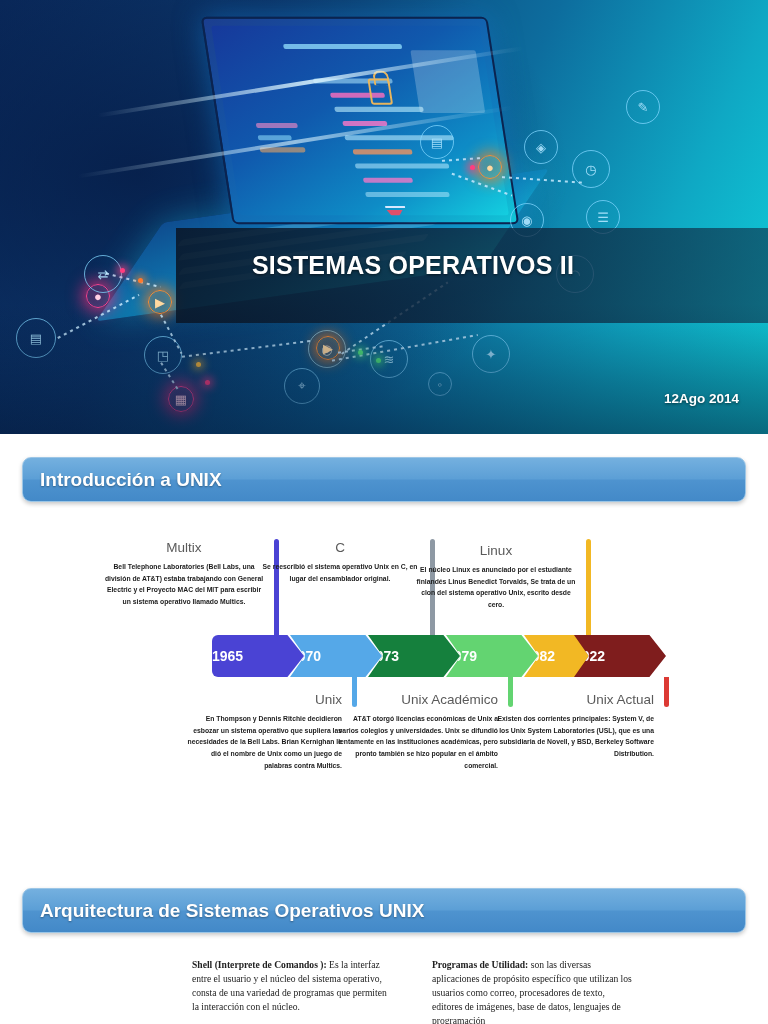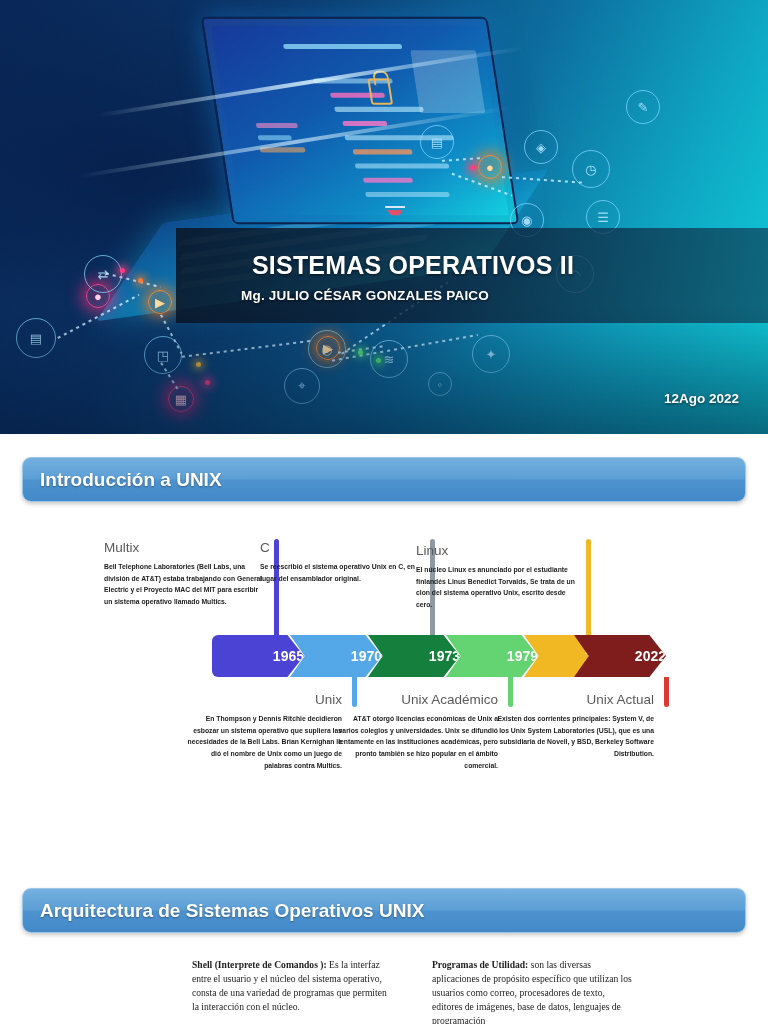--- a/index.html
+++ b/index.html
@@ -138,34 +138,34 @@
   #banner1{ top:457px; }
   #banner2{ top:888px; }
 
   
   .timeline{ position:absolute; left:0; top:540px; width:768px; height:270px; }
 
   .tl-bar{ position:absolute; left:0; top:95px; width:768px; height:42px; }
 
   .chev{
     position:absolute; top:0; height:42px;
-    display:flex; align-items:center; justify-content:flex-end;
+    display:flex; align-items:center; justify-content:flex-start;
     color:#ffffff; font-size:14px; font-weight:700;
     clip-path: polygon(0 0, 82% 0, 100% 50%, 82% 100%, 0 100%, 16% 50%);
   }
   .chev.first{ clip-path: polygon(0 0, 82% 0, 100% 50%, 82% 100%, 0 100%); border-radius:6px 0 0 6px;}
 
   .stem{ position:absolute; width:5px; }
   .stem.up   { bottom:42px; border-radius:3px 3px 0 0; }
   .stem.down { top:42px;  border-radius:0 0 3px 3px; }
 
   .tl-col{ position:absolute; width:160px; }
   .tl-title{ font-size:13.5px; color:#5a5a5a; font-weight:400; margin-bottom:6px; }
   .tl-body{ font-size:6.8px; line-height:1.72; color:#1b1b1b; font-weight:700; }
-  .tl-col.above{ text-align:left; }
+  .tl-col.above{ text-align:center; }
   .tl-col.below{ text-align:right; }
 
   
   .bottom{ position:absolute; left:0; top:958px; width:768px; height:66px; overflow:hidden; }
   .bcol{ position:absolute; width:200px; font-family:"Liberation Serif", serif; font-size:9.6px; line-height:1.46; color:#222; }
   .bcol b{ font-weight:700; }
   #bcol1{ left:192px; }
   #bcol2{ left:432px; }
 </style>
 </head>
@@ -245,22 +245,21 @@
     <div class="spark" style="left:196px;top:362px;background:#f0b23a;box-shadow:0 0 8px 3px rgba(240,180,60,.7);"></div>
     <div class="spark" style="left:358px;top:350px;background:#4fe07a;box-shadow:0 0 8px 3px rgba(80,225,120,.8);"></div>
     <div class="spark" style="left:376px;top:358px;background:#4fe07a;box-shadow:0 0 8px 3px rgba(80,225,120,.8);"></div>
     <div class="spark" style="left:205px;top:380px;background:#ff3d7f;box-shadow:0 0 9px 3px rgba(255,60,130,.8);"></div>
     <div class="spark" style="left:470px;top:165px;background:#ff3d7f;box-shadow:0 0 9px 3px rgba(255,60,130,.8);"></div>
 
     <div class="hero-dark-bottom"></div>
 
     <div class="title-plate"></div>
     <div class="title-main">SISTEMAS OPERATIVOS II</div>
-    <div class="title-sub">Mg. JULIO CÉSAR GONZALES PAICO</div>
-    <div class="hero-date">12Ago 2022</div>
+    <div class="hero-date">12Ago 2014</div>
   </div>
 
   <div class="banner" id="banner1">
     <span class="banner-label">Introducción a UNIX</span>
   </div>
 
   <div class="timeline">
     <div class="tl-bar" id="tl-bar">
         <div class="chev first" style="left: 212px; width: 92px; background: rgb(74, 67, 212);">
           <span>1965</span>

